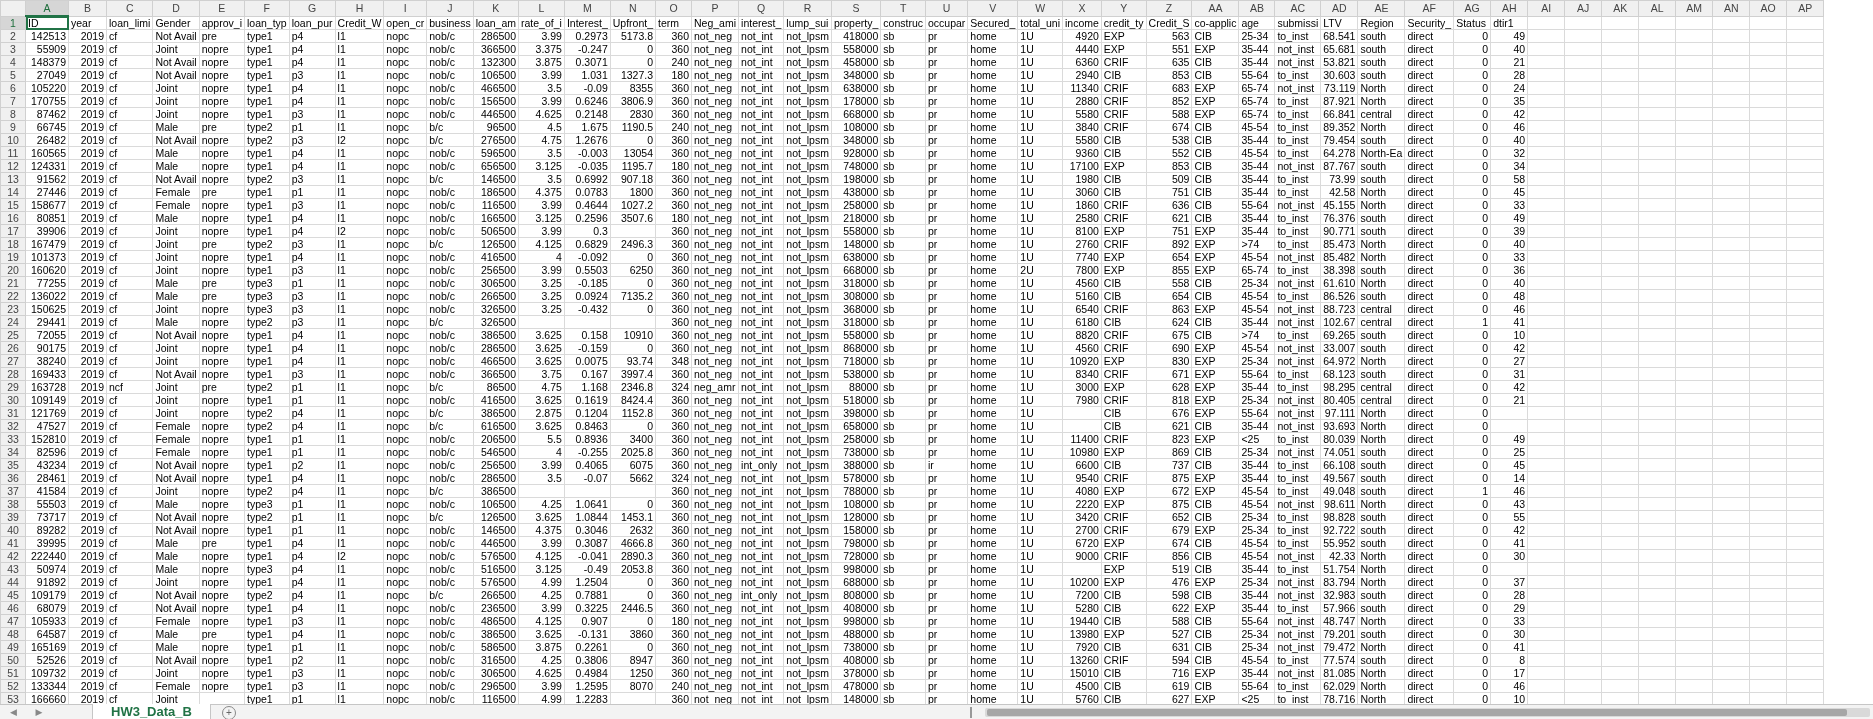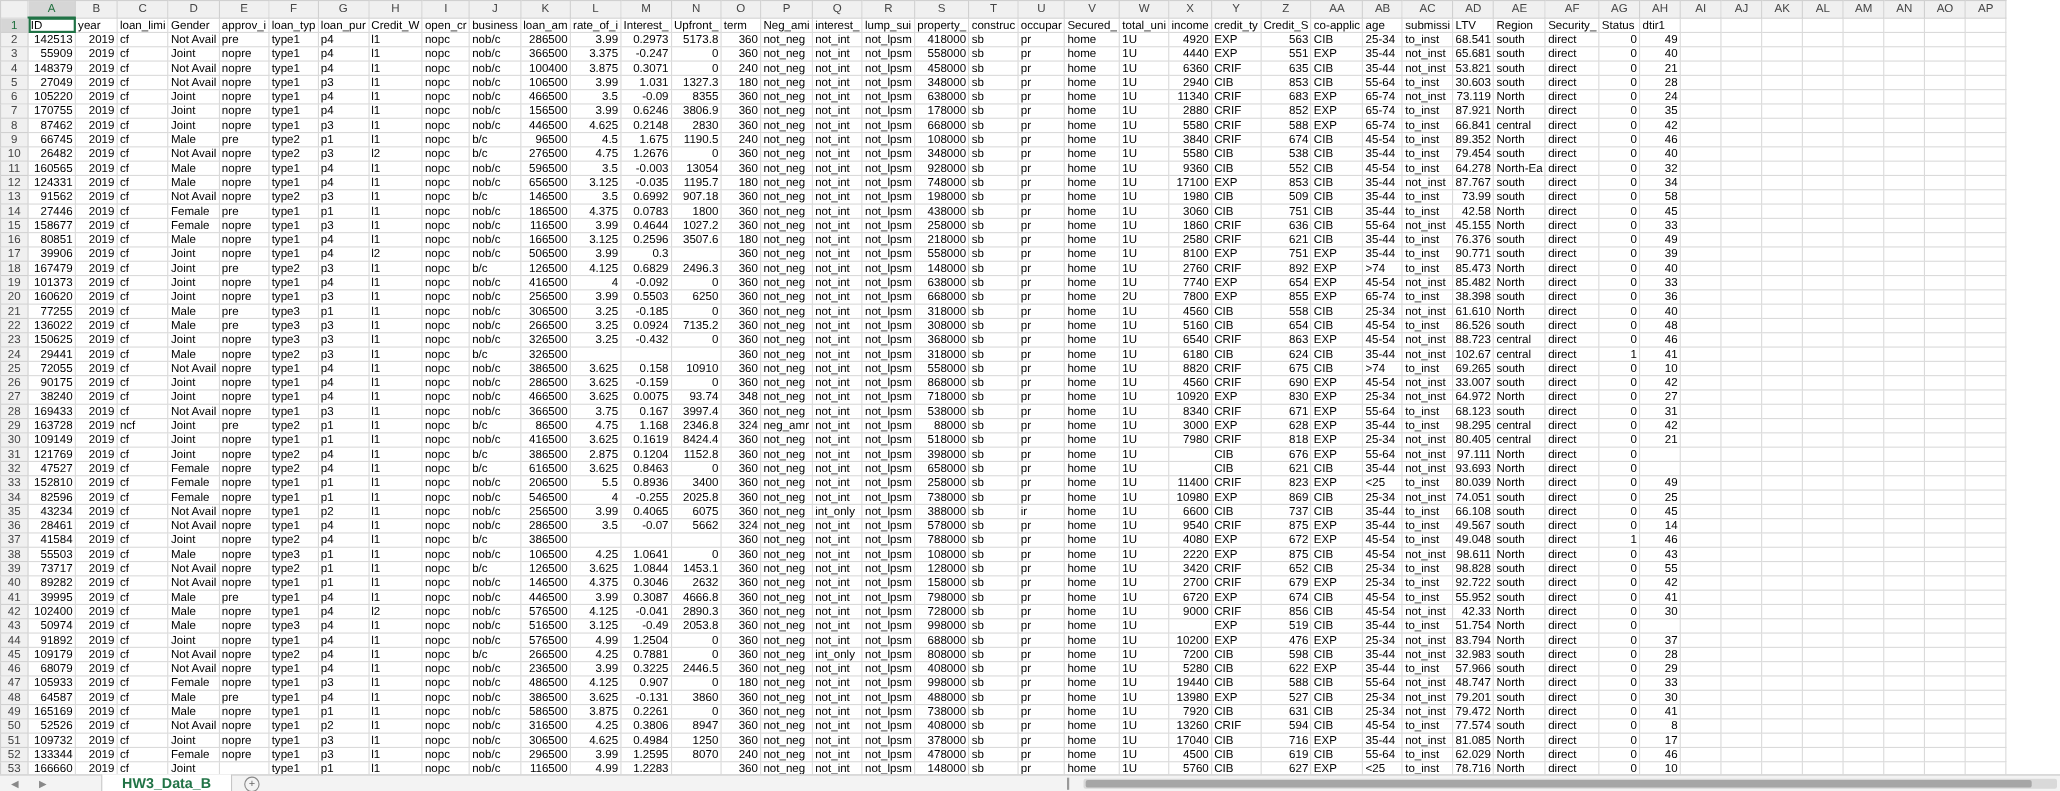--- a/index.html
+++ b/index.html
@@ -268,21 +268,21 @@
           <td class="num">148379</td>
           <td class="num">2019</td>
           <td>cf</td>
           <td>Not Avail</td>
           <td>nopre</td>
           <td>type1</td>
           <td>p4</td>
           <td>l1</td>
           <td>nopc</td>
           <td>nob/c</td>
-          <td class="num">100400</td>
+          <td class="num">132300</td>
           <td class="num">3.875</td>
           <td class="num">0.3071</td>
           <td class="num">0</td>
           <td class="num">240</td>
           <td>not_neg</td>
           <td>not_int</td>
           <td>not_lpsm</td>
           <td class="num">458000</td>
           <td>sb</td>
           <td>pr</td>
@@ -1968,21 +1968,21 @@
           <td></td>
           <td></td>
           <td></td>
           <td></td>
           <td></td>
           <td></td>
           <td></td>
         </tr>
         <tr>
           <td class="rowh">42</td>
-          <td class="num">102400</td>
+          <td class="num">222440</td>
           <td class="num">2019</td>
           <td>cf</td>
           <td>Male</td>
           <td>nopre</td>
           <td>type1</td>
           <td>p4</td>
           <td>l2</td>
           <td>nopc</td>
           <td>nob/c</td>
           <td class="num">576500</td>
@@ -2396,21 +2396,21 @@
           <td class="num">1250</td>
           <td class="num">360</td>
           <td>not_neg</td>
           <td>not_int</td>
           <td>not_lpsm</td>
           <td class="num">378000</td>
           <td>sb</td>
           <td>pr</td>
           <td>home</td>
           <td>1U</td>
-          <td class="num">17040</td>
+          <td class="num">15010</td>
           <td>CIB</td>
           <td class="num">716</td>
           <td>EXP</td>
           <td>35-44</td>
           <td>not_inst</td>
           <td class="num">81.085</td>
           <td>North</td>
           <td>direct</td>
           <td class="num">0</td>
           <td class="num">17</td>

